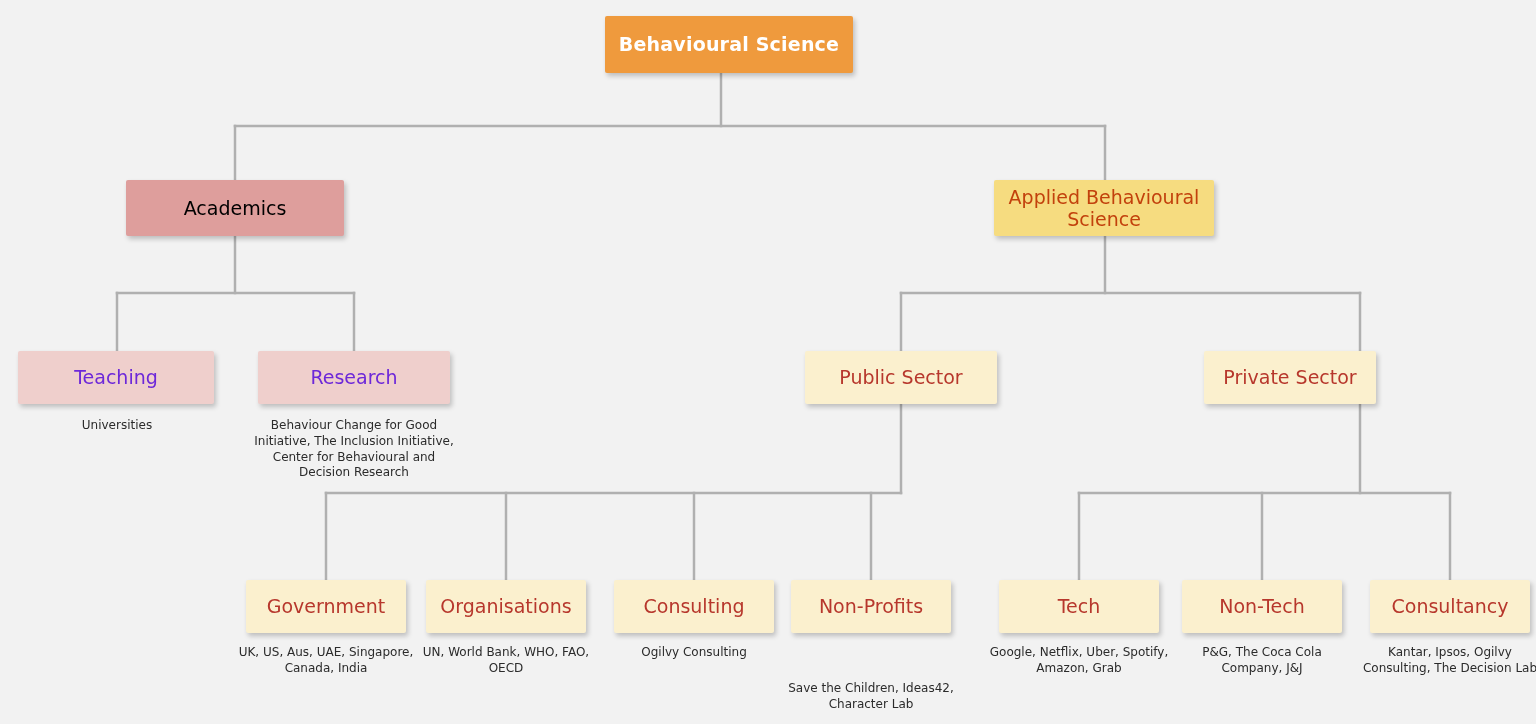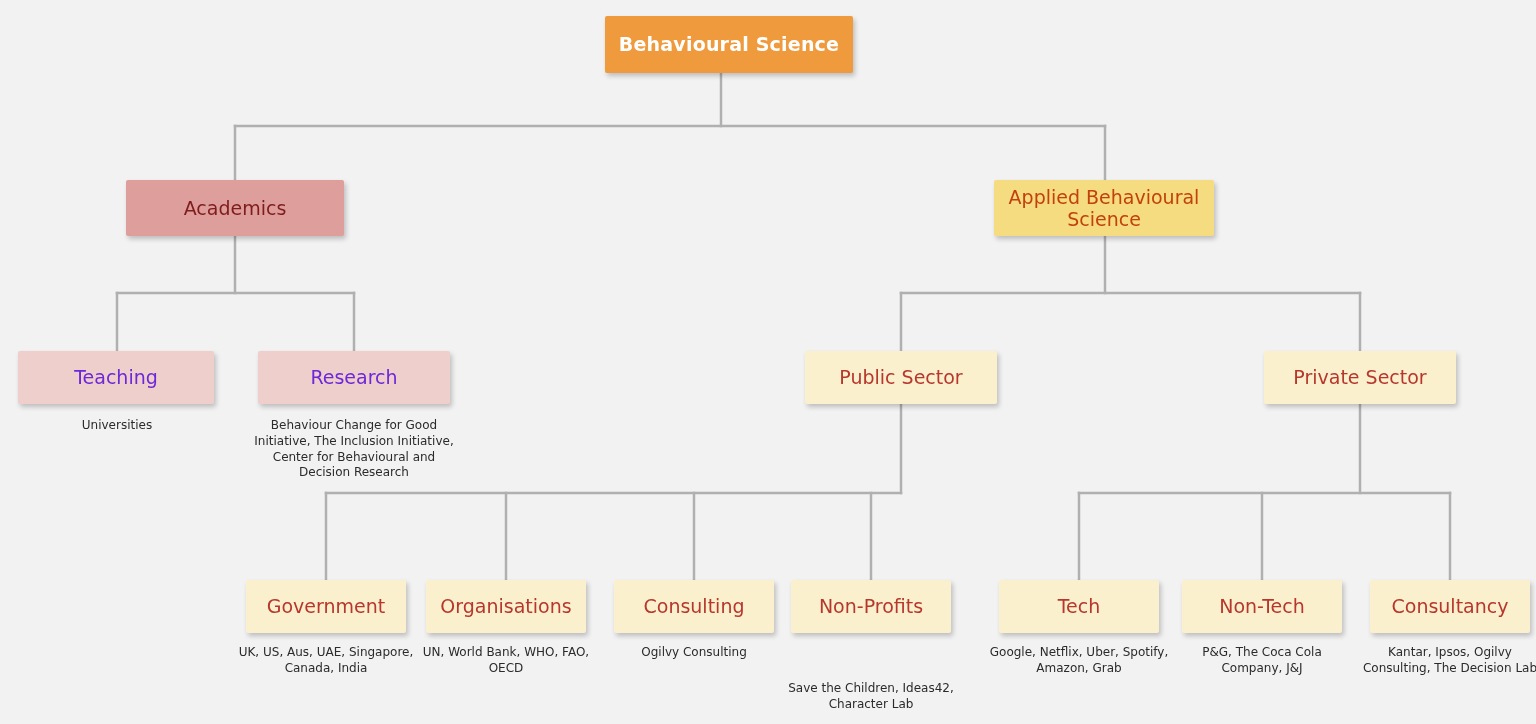--- a/index.html
+++ b/index.html
@@ -39,21 +39,21 @@
   }
   .node.root {
     background: #ef9a3d;
     color: #ffffff;
     font-weight: bold;
     font-size: 19px;
     letter-spacing: 0.2px;
   }
   .node.acad {
     background: #de9e9c;
-    color: #7f1d1d;
+    color: #000000;
     font-size: 19px;
   }
   .node.acadchild {
     background: #efcfcc;
     color: #6d28d9;
     font-size: 19px;
   }
   .node.abs {
     background: #f6dc80;
     color: #c2410c;
@@ -123,21 +123,21 @@
   <div class="node abs" style="left:994px; top:180px; width:220px; height:56px;">Applied Behavioural Science</div>
 
   <div class="node acadchild" style="left:18px; top:351px; width:196px; height:53px;">Teaching</div>
   <div class="caption" style="left:17px; top:418px; width:200px;">Universities</div>
 
   <div class="node acadchild" style="left:258px; top:351px; width:192px; height:53px;">Research</div>
   <div class="caption" style="left:254px; top:418px; width:200px;">Behaviour Change for Good Initiative, The Inclusion Initiative, Center for Behavioural and Decision Research</div>
 
   <div class="node sector" style="left:805px; top:351px; width:192px; height:53px;">Public Sector</div>
 
-  <div class="node sector" style="left:1264px; top:351px; width:192px; height:53px;">Private Sector</div>
+  <div class="node sector" style="left:1204px; top:351px; width:172px; height:53px;">Private Sector</div>
 
   <div class="node leaf" style="left:246px; top:580px; width:160px; height:53px;">Government</div>
   <div class="caption" style="left:236px; top:645px; width:180px;">UK, US, Aus, UAE, Singapore, Canada, India</div>
 
   <div class="node leaf" style="left:426px; top:580px; width:160px; height:53px;">Organisations</div>
   <div class="caption" style="left:416px; top:645px; width:180px;">UN, World Bank, WHO, FAO, OECD</div>
 
   <div class="node leaf" style="left:614px; top:580px; width:160px; height:53px;">Consulting</div>
   <div class="caption" style="left:604px; top:645px; width:180px;">Ogilvy Consulting</div>
 

